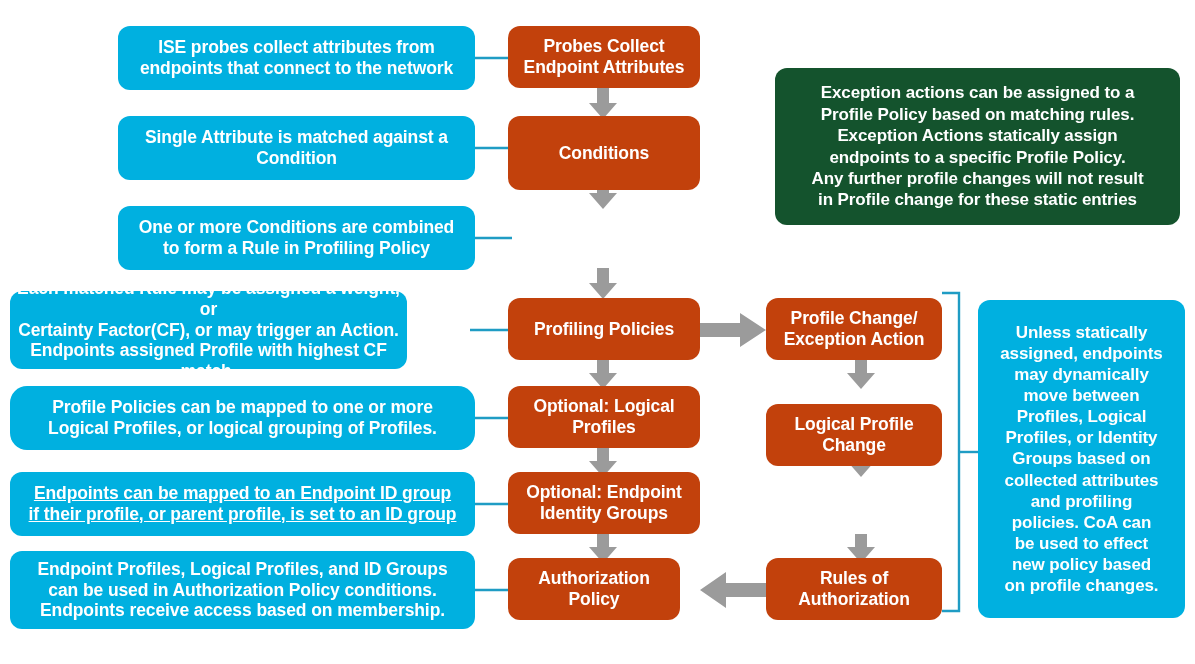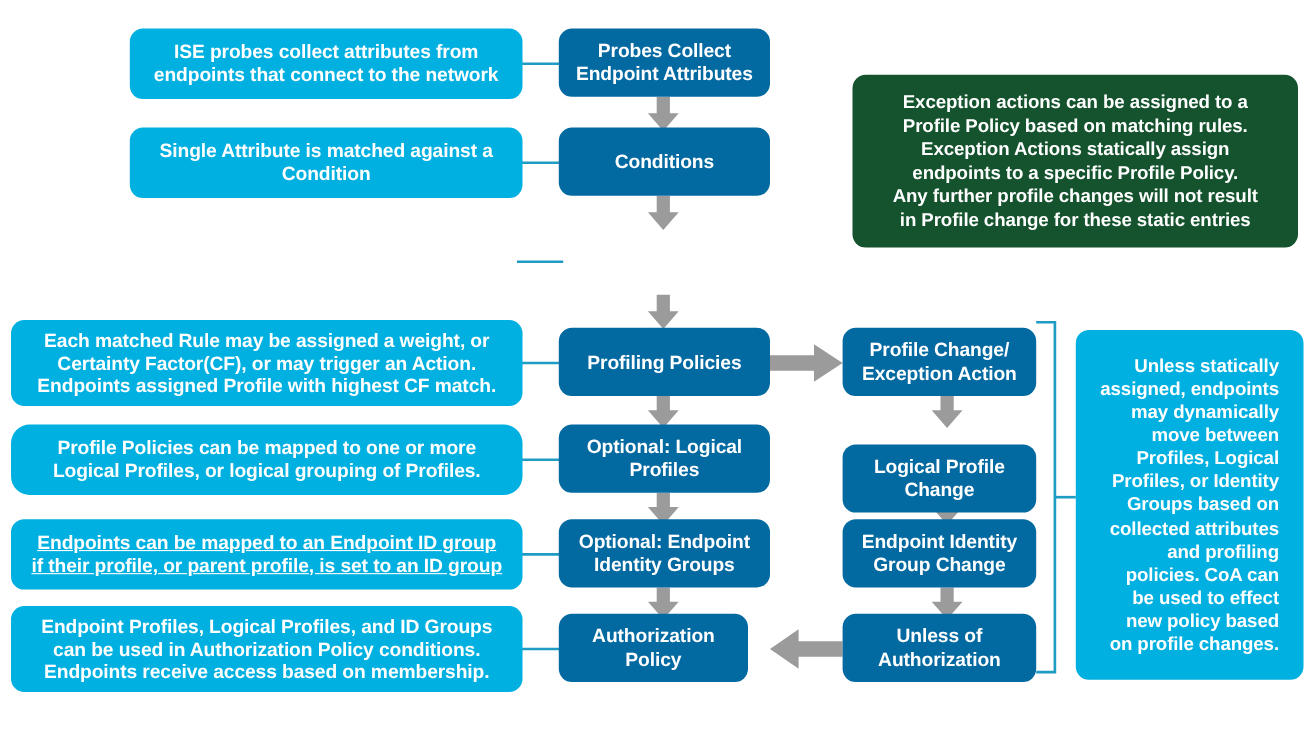--- a/index.html
+++ b/index.html
@@ -29,27 +29,27 @@
     text-align: center;
     color: #ffffff;
     font-weight: bold;
     border-radius: 12px;
     line-height: 1.18;
     letter-spacing: -0.1px;
     padding: 2px 6px;
     white-space: pre-line;
   }
   .blue  { background: #00b0e0; }
-  .orange{ background: #0369a1; }
+  .orange{ background: #c2410c; }
   .green { background: #14532d; }
 
   .desc  { font-size: 17.5px; }
   .node  { font-size: 17.5px; }
   .note-green { font-size: 17px; line-height: 1.26; }
-  .note-blue  { font-size: 17px; line-height: 1.24; text-align: right; }
+  .note-blue  { font-size: 17px; line-height: 1.24; }
 
   
   svg.layer {
     position: absolute;
     left: 0; top: 0;
     width: 1195px;
     height: 664px;
     pointer-events: none;
   }
 </style>
@@ -105,61 +105,61 @@
       <line x1="959" y1="452" x2="978" y2="452"></line>
     </g>
   </svg>
 
   <div class="box blue desc" style="left:118px; top:26px; width:357px; height:64px;">ISE probes collect attributes from
 endpoints that connect to the network</div>
 
   <div class="box blue desc" style="left:118px; top:116px; width:357px; height:64px;">Single Attribute is matched against a
 Condition</div>
 
+  <div class="box blue desc" style="left:118px; top:206px; width:357px; height:64px;">One or more Conditions are combined
+to form a Rule in Profiling Policy</div>
 
-  <div class="box blue desc" style="left:10px; top:291px; width:465px; height:78px;text-align:center;">Each matched Rule may be assigned a weight, or
+  <div class="box blue desc" style="left:10px; top:291px; width:397px; height:78px;text-align:center;">Each matched Rule may be assigned a weight, or
 Certainty Factor(CF), or may trigger an Action.
 Endpoints assigned Profile with highest CF match.</div>
 
   <div class="box blue desc" style="left:10px; top:386px; width:465px; height:64px;border-radius:17px;">Profile Policies can be mapped to one or more
 Logical Profiles, or logical grouping of Profiles.</div>
 
   <div class="box blue desc" style="left:10px; top:472px; width:465px; height:64px;text-decoration:underline;">Endpoints can be mapped to an Endpoint ID group
 if their profile, or parent profile, is set to an ID group</div>
 
   <div class="box blue desc" style="left:10px; top:551px; width:465px; height:78px;">Endpoint Profiles, Logical Profiles, and ID Groups
 can be used in Authorization Policy conditions.
 Endpoints receive access based on membership.</div>
 
   <div class="box orange node" style="left:508px; top:26px; width:192px; height:62px;">Probes Collect
 Endpoint Attributes</div>
 
-  <div class="box orange node" style="left:508px; top:116px; width:192px; height:62px;">Conditions</div>
+  <div class="box orange node" style="left:508px; top:116px; width:192px; height:74px;">Conditions</div>
 
 
   <div class="box orange node" style="left:508px; top:298px; width:192px; height:62px;">Profiling Policies</div>
 
   <div class="box orange node" style="left:508px; top:386px; width:192px; height:62px;">Optional: Logical
 Profiles</div>
 
   <div class="box orange node" style="left:508px; top:472px; width:192px; height:62px;">Optional: Endpoint
 Identity Groups</div>
 
   <div class="box orange node" style="left:508px; top:558px; width:172px; height:62px;">Authorization Policy</div>
 
   <div class="box orange node" style="left:766px; top:298px; width:176px; height:62px;">Profile Change/
 Exception Action</div>
 
   <div class="box orange node" style="left:766px; top:404px; width:176px; height:62px;">Logical Profile
 Change</div>
 
-  <div class="box orange node" style="left:766px; top:472px; width:176px; height:62px;">Endpoint Identity
-Group Change</div>
 
-  <div class="box orange node" style="left:766px; top:558px; width:176px; height:62px;">Unless of
+  <div class="box orange node" style="left:766px; top:558px; width:176px; height:62px;">Rules of
 Authorization</div>
 
   <div class="box green note-green" style="left:775px; top:68px; width:405px; height:157px;">Exception actions can be assigned to a
 Profile Policy based on matching rules.
 Exception Actions statically assign
 endpoints to a specific Profile Policy.
 Any further profile changes will not result
 in Profile change for these static entries</div>
 
   <div class="box blue note-blue" style="left:978px; top:300px; width:207px; height:318px;">Unless statically

